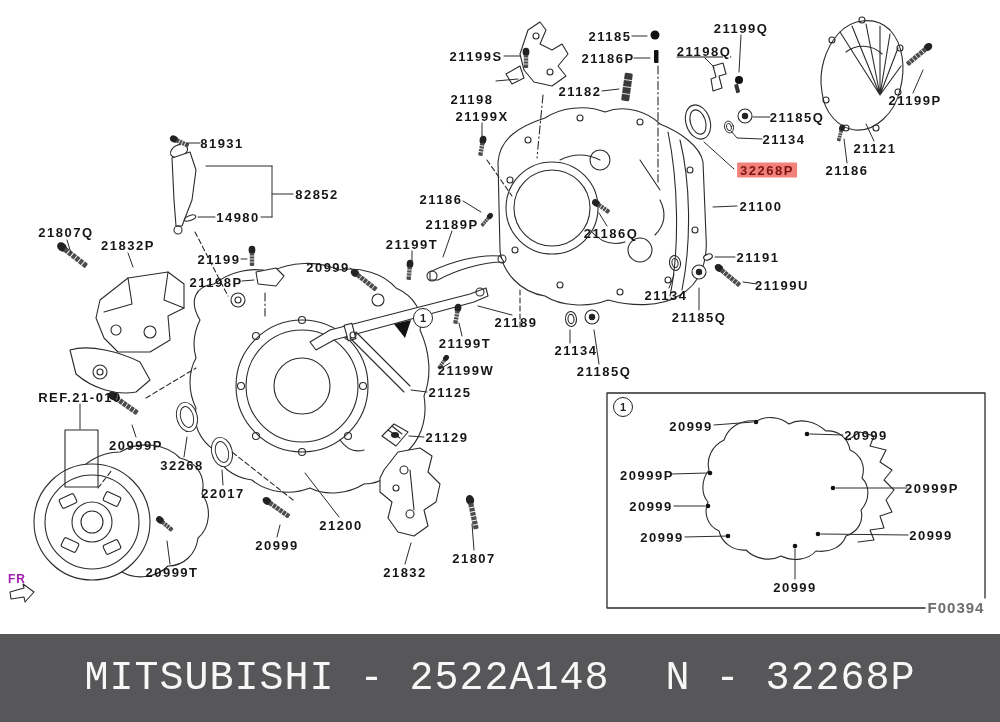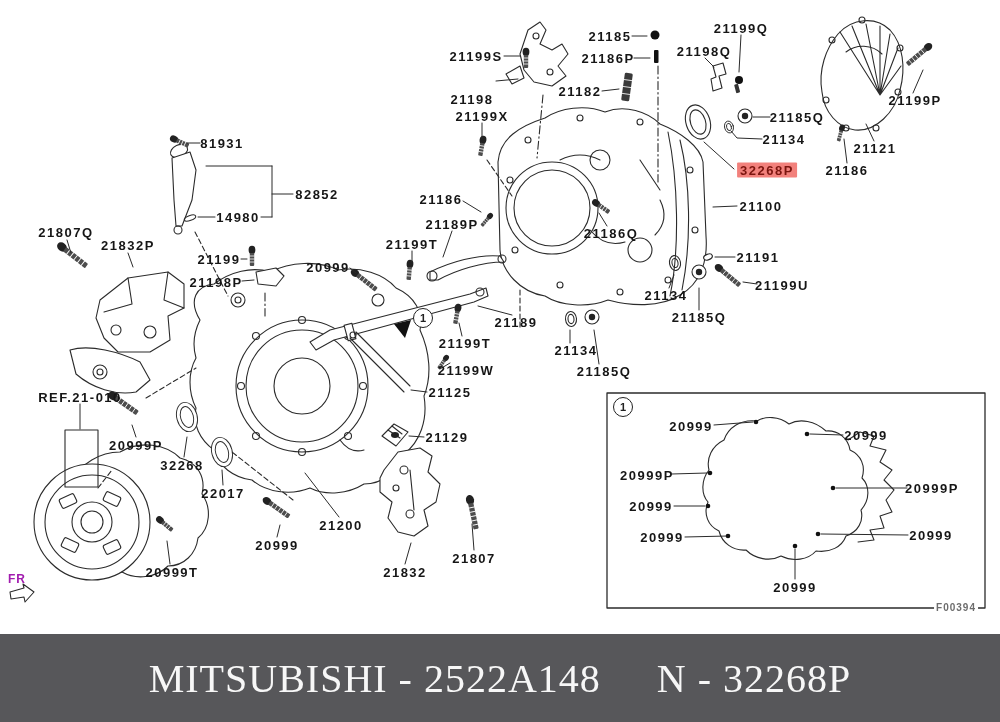--- a/index.html
+++ b/index.html
@@ -9,26 +9,26 @@
   #label-layer{position:absolute;left:0;top:0;width:1000px;height:634px;}
   .part-label{position:absolute;transform:translate(-50%,-50%);white-space:nowrap;
       font-family:"Liberation Sans",sans-serif;font-weight:bold;font-size:13px;
       letter-spacing:1.5px;color:#161616;}
   .part-label.hl{background:#f2817c;color:#7c150f;padding:0 3px;border-radius:1px;}
   .circle-marker{position:absolute;transform:translate(-50%,-50%);width:18px;height:18px;
       border:1.4px solid #222;border-radius:50%;display:flex;align-items:center;justify-content:center;
       font-size:11px;font-weight:bold;color:#222;background:#fff;}
   .fr-label{position:absolute;left:8px;top:572px;font-size:12px;font-weight:bold;color:#a21caf;
       letter-spacing:1px;}
-  .inset-code{position:absolute;transform:translate(-50%,-50%);font-size:10px;color:#6d6d6d;
+  .inset-code{position:absolute;transform:translate(-50%,-50%);font-size:15px;color:#6d6d6d;
       letter-spacing:1px;font-weight:bold;background:#fff;padding:0 2px;}
   .footer-bar{position:absolute;left:0;top:634px;width:1000px;height:88px;background:#57575a;
       display:flex;align-items:center;justify-content:center;gap:56px;}
   .footer-bar span{color:#f7f7f7;font-size:40px;font-weight:500;letter-spacing:1px;
-      font-family:Liberation Serif, serif;}
+      font-family:Liberation Mono, monospace;}
 </style>
 </head>
 <body>
 
 <div id="screen">
 
   <svg id="art" width="1000" height="634" viewBox="0 0 1000 634" stroke="#2b2b2b" stroke-width="1.1" fill="none" stroke-linecap="round" stroke-linejoin="round">
     <defs>
       <g id="bolt">
         <ellipse cx="0" cy="0" rx="4.2" ry="3.4" fill="#222" stroke="none"></ellipse>
@@ -267,21 +267,21 @@
       <span class="part-label" style="left: 476px; top: 56px;">21199S</span>
       <span class="part-label" style="left: 472px; top: 99px;">21198</span>
       <span class="part-label" style="left: 482px; top: 116px;">21199X</span>
       <span class="part-label" style="left: 222px; top: 143px;">81931</span>
       <span class="part-label" style="left: 317px; top: 194px;">82852</span>
       <span class="part-label" style="left: 238px; top: 217px;">14980</span>
       <span class="part-label" style="left: 610px; top: 36px;">21185</span>
       <span class="part-label" style="left: 608px; top: 58px;">21186P</span>
       <span class="part-label" style="left: 580px; top: 91px;">21182</span>
       <span class="part-label" style="left: 741px; top: 28px;">21199Q</span>
-      <span class="part-label" style="left: 704px; top: 51px;">21198Q</span>
+      <span class="part-label" style="left: 704px; top: 51px; text-decoration: underline;">21198Q</span>
       <span class="part-label" style="left: 915px; top: 100px;">21199P</span>
       <span class="part-label" style="left: 797px; top: 117px;">21185Q</span>
       <span class="part-label" style="left: 784px; top: 139px;">21134</span>
       <span class="part-label hl" style="left: 767px; top: 170px;">32268P</span>
       <span class="part-label" style="left: 875px; top: 148px;">21121</span>
       <span class="part-label" style="left: 847px; top: 170px;">21186</span>
       <span class="part-label" style="left: 761px; top: 206px;">21100</span>
       <span class="part-label" style="left: 758px; top: 257px;">21191</span>
       <span class="part-label" style="left: 782px; top: 285px;">21199U</span>
       <span class="part-label" style="left: 666px; top: 295px;">21134</span>

